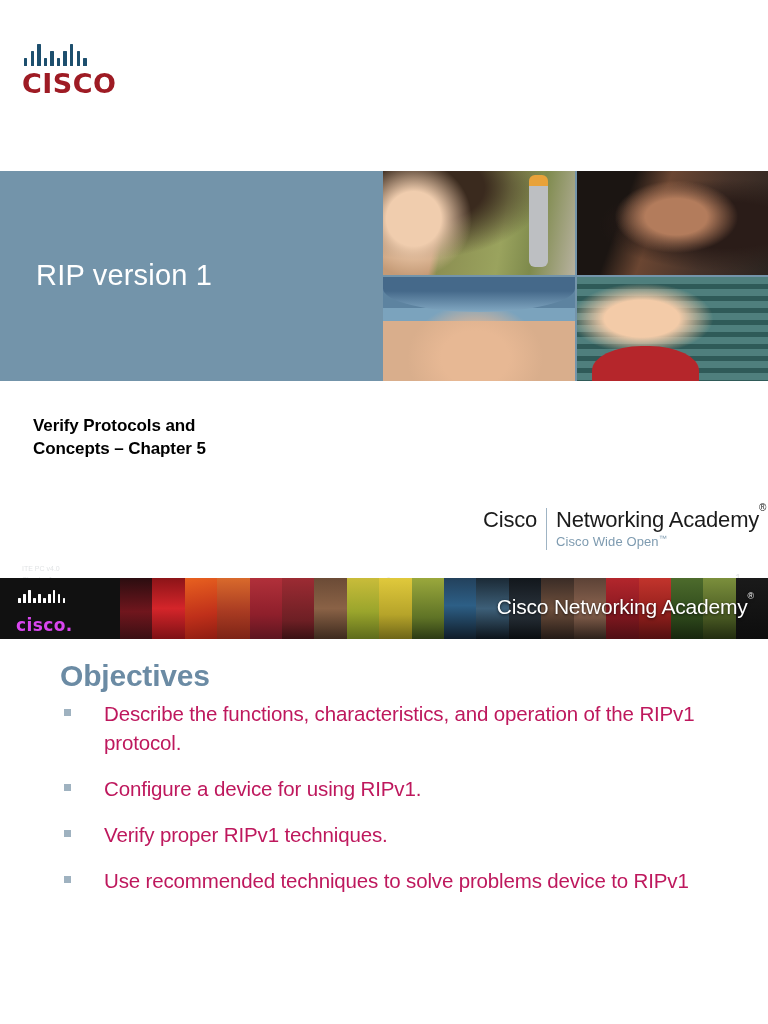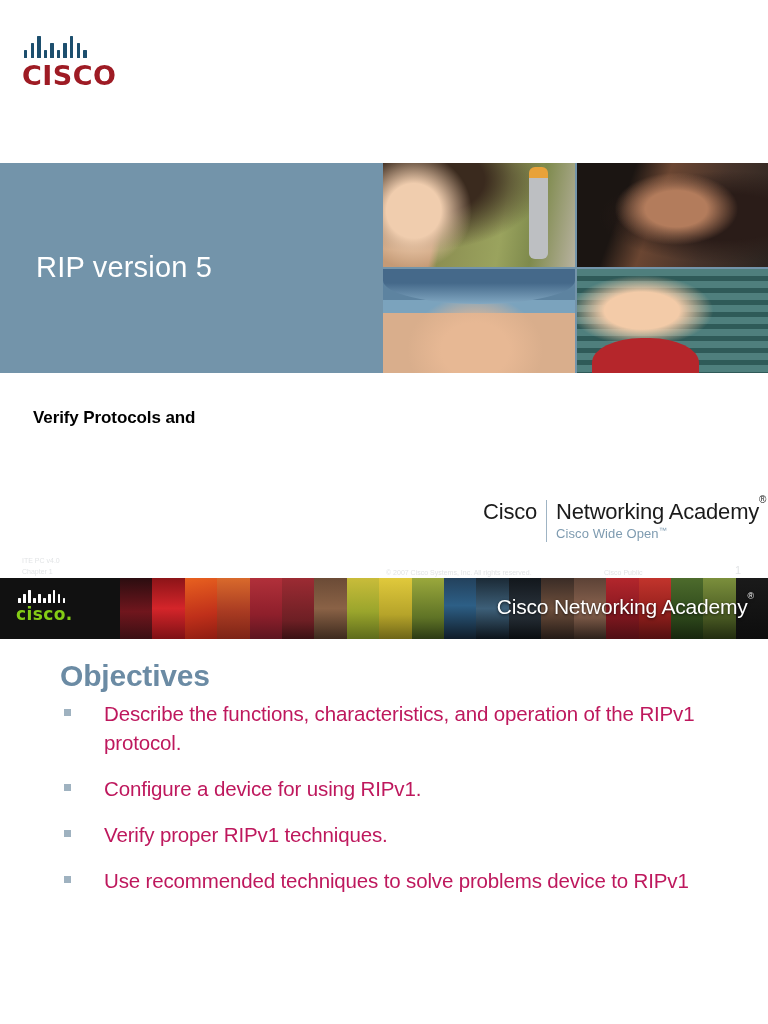--- a/index.html
+++ b/index.html
@@ -12,21 +12,21 @@
     height: 1024px;
     position: relative;
     overflow: hidden;
     font-family: "Liberation Sans", sans-serif;
     -webkit-font-smoothing: antialiased;
   }
 
   
   #slide-one {
     position: absolute;
-    left: 0; top: 8px;
+    left: 0; top: 16px;
     width: 768px;
     height: 488px;
     background: #ffffff;
   }
 
   
   #cisco-logo-top {
     position: absolute;
     left: 22px;
     top: 28px;
@@ -260,23 +260,23 @@
   }
   #band-cisco-logo .bridge-bars i { width: 2.6px; }
   #band-cisco-logo .bb-s { height: 5px; }
   #band-cisco-logo .bb-m { height: 9px; }
   #band-cisco-logo .bb-l { height: 13px; }
   #band-cisco-word {
     font-family: "DejaVu Sans", sans-serif;
     font-weight: bold;
     font-size: 17px;
     letter-spacing: 0.4px;
-    color: #84cc16;
+    color: #d946ef;
     line-height: 1;
-    margin-top: 3px;
+    margin-top: 14px;
   }
   #band-academy-text {
     position: absolute;
     right: 14px;
     top: 17px;
     font-size: 21px;
     color: #ffffff;
     letter-spacing: -0.2px;
     white-space: nowrap;
     text-shadow: 0 1px 3px rgba(0,0,0,0.75);
@@ -344,31 +344,32 @@
         <i class="bb-s"></i>
         <i class="bb-m"></i>
         <i class="bb-l"></i>
         <i class="bb-m"></i>
         <i class="bb-s"></i>
     </div>
     <div class="cisco-word">CISCO</div>
   </div>
 
   <div id="title-banner">
-    <div id="title-text">RIP version 5</div>
+    <div id="title-text">RIP version 1</div>
     <div id="photo-collage">
       <div class="pcell pc1"></div>
       <div class="pcell pc2"></div>
       <div class="pcell pc3"></div>
       <div class="pcell pc4"></div>
     </div>
   </div>
 
   <div id="subtitle">
     <div>Verify Protocols and</div>
+    <div>Concepts – Chapter 5</div>
   </div>
 
   <div id="netacad-logo">
     <div id="netacad-cisco">Cisco</div>
     <div id="netacad-divider"></div>
     <div id="netacad-right">
       <div id="netacad-name"><span>Networking Academy</span><sup>®</sup></div>
       <div id="netacad-tag"><span>Cisco Wide Open</span><sup>™</sup></div>
     </div>
   </div>

